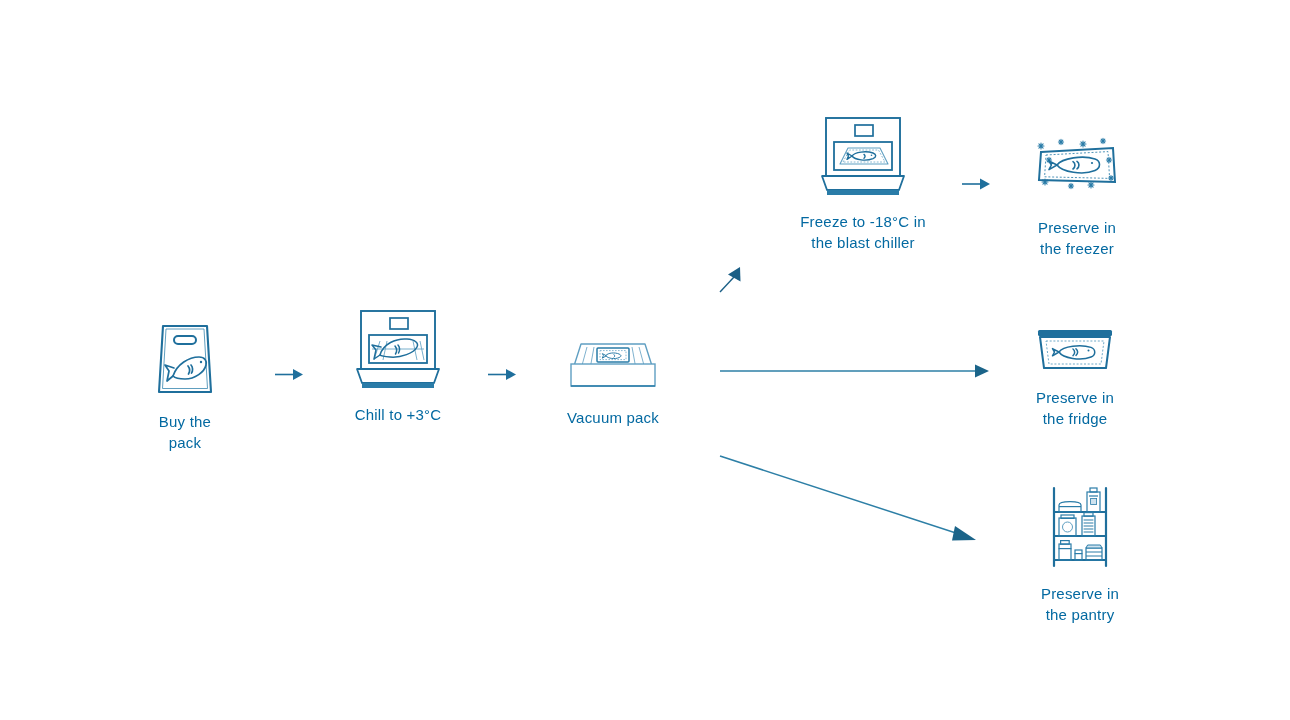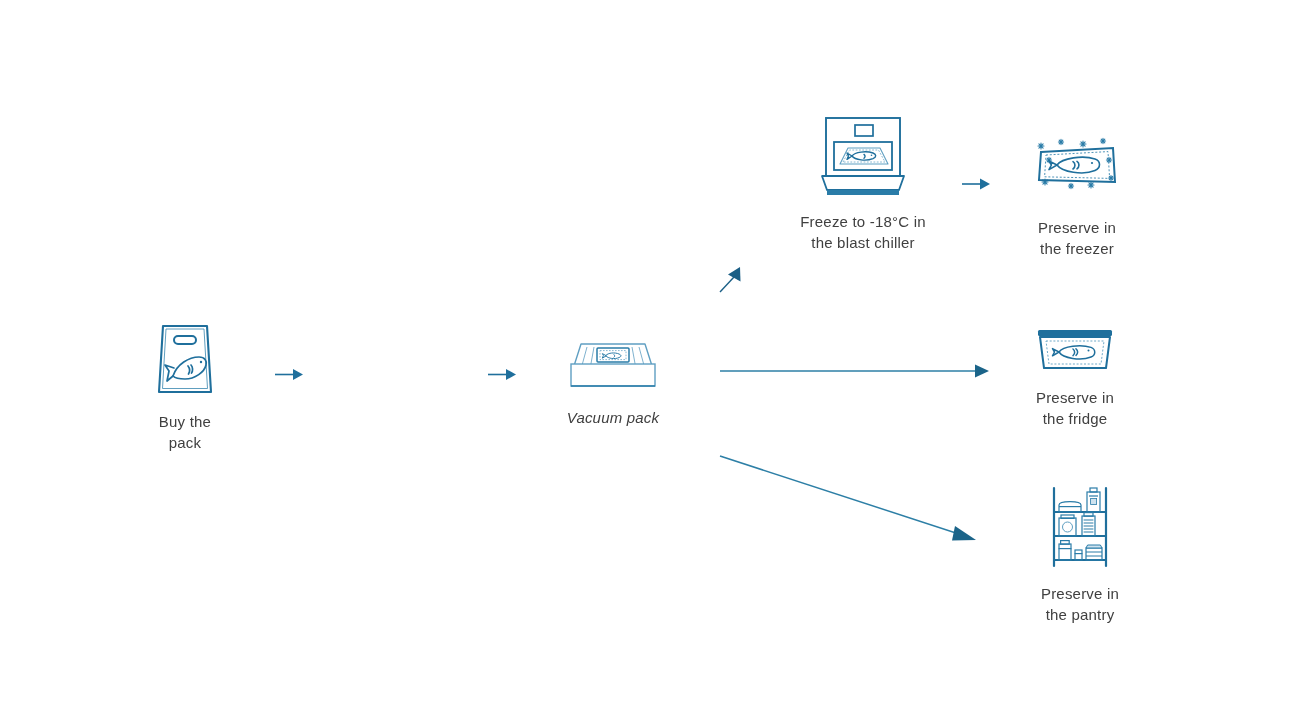--- a/index.html
+++ b/index.html
@@ -23,21 +23,21 @@
     display: flex;
     flex-direction: column;
     align-items: center;
   }
   .node .art {
     display: block;
   }
   .node .caption {
     margin-top: 10px;
     text-align: center;
-    color: #404040;
+    color: #0369a1;
     font-size: 15px;
     line-height: 1.38;
     letter-spacing: 0.2px;
     white-space: pre-line;
     font-family: "Liberation Sans", sans-serif;
   }
   .connector {
     position: absolute;
     pointer-events: none;
   }
@@ -59,22 +59,44 @@
           <path d="M20 60 L14 65 L16 55 L12 49 L21 52"></path>
           <circle cx="48" cy="46" r="1.2" fill="#1f6f9c" stroke="none"></circle>
           <path d="M38 49 C40 51, 40 55, 38.5 57"></path>
           <path d="M35 50 C37 52.5, 37 55.5, 35.5 58"></path>
         </g>
       </svg>
     </div>
     <div class="caption">Buy the pack</div>
   </div>
 
-
-  <div class="node" style="left:556px; top:336px; width:114px;font-style:italic;">
+  <div class="node" style="left:348px; top:305px; width:100px;">
+    <div class="art">
+      <svg width="90" height="86" viewBox="0 0 90 86">
+        <rect x="8" y="6" width="74" height="58" fill="none" stroke="#1f6f9c" stroke-width="1.9"></rect>
+        <rect x="37" y="13" width="18" height="11" fill="none" stroke="#1f6f9c" stroke-width="1.7"></rect>
+        <rect x="16" y="30" width="58" height="28" fill="none" stroke="#1f6f9c" stroke-width="1.8"></rect>
+        <g stroke="#6aa6c6" stroke-width="0.9" fill="none">
+          <path d="M21 55 L27 36 M30 55 L34 36 M60 36 L64 55 M67 36 L71 55"></path>
+          <path d="M19 44 L71 44"></path>
+        </g>
+        <g stroke="#1f6f9c" stroke-width="1.5" fill="none" stroke-linejoin="round" stroke-linecap="round">
+          <path d="M27 50 C30 39, 43 33, 54 34 C62 34.6, 66 38, 64 42 C61 48, 48 53, 37 52 C31 51.6, 28 51, 27 50 Z"></path>
+          <path d="M27 50 L21 54 L23 45 L19 40 L28 42"></path>
+          <path d="M45 40 C47 42, 47 46, 45.5 48"></path>
+          <path d="M42 41 C44 43.5, 44 46.5, 42.5 49"></path>
+        </g>
+        <path d="M4 64 L86 64 L81 78 L9 78 Z" fill="none" stroke="#1f6f9c" stroke-width="1.8" stroke-linejoin="round"></path>
+        <rect x="9" y="78" width="72" height="5" fill="#2a7ca8" stroke="none"></rect>
+      </svg>
+    </div>
+    <div class="caption">Chill to +3°C</div>
+  </div>
+
+  <div class="node" style="left:556px; top:336px; width:114px;">
     <div class="art">
       <svg width="108" height="58" viewBox="0 0 108 58">
         <path d="M14 33 L22 8 L86 8 L94 33 Z" fill="none" stroke="#5f9fc2" stroke-width="1.4" stroke-linejoin="round"></path>
         <g stroke="#7fb2cf" stroke-width="1" fill="none">
           <path d="M22 33 L28 11 M31 33 L35 11 M73 11 L77 33 M80 11 L86 33"></path>
         </g>
         <rect x="38" y="12" width="32" height="14" rx="1" fill="none" stroke="#2a7ca8" stroke-width="1.5"></rect>
         <rect x="41" y="14.6" width="26" height="9" fill="none" stroke="#6aa6c6" stroke-width="0.8" stroke-dasharray="1.6 1.4"></rect>
         <g stroke="#2a7ca8" stroke-width="1" fill="none" stroke-linejoin="round" stroke-linecap="round">
           <path d="M47 19.3 C49 16.7, 56 16.2, 60 18 C62.6 19.2, 62.6 20.4, 60 21.6 C56 23.4, 49 22.6, 47 20 Z"></path>

